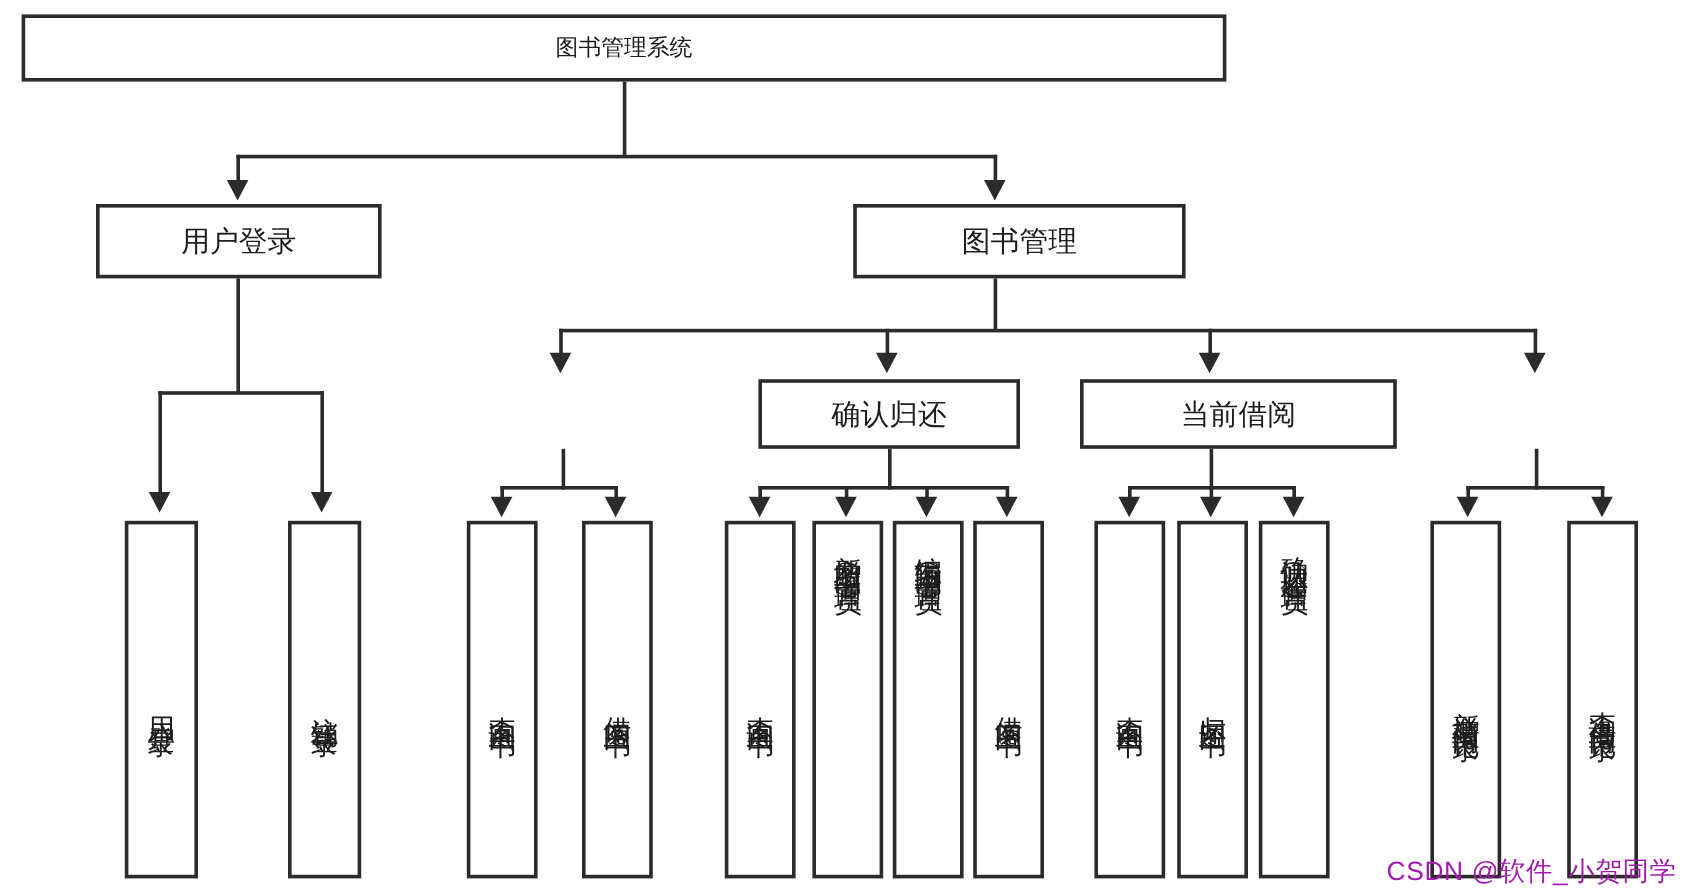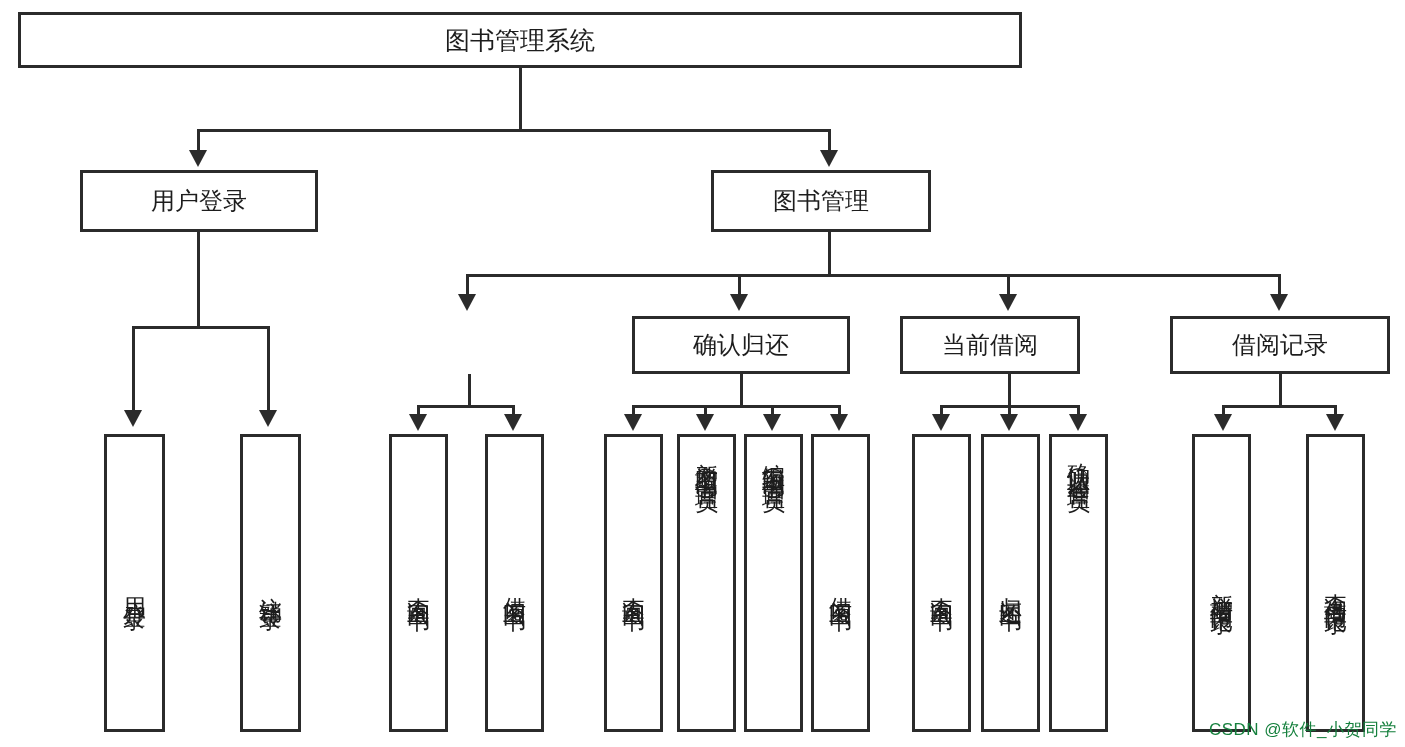--- a/index.html
+++ b/index.html
@@ -25,21 +25,21 @@
     display: flex;
     align-items: center;
     justify-content: center;
     color: #1d1d1d;
   }
   .node.root {
     left: 18px;
     top: 12px;
     width: 1004px;
     height: 56px;
-    font-size: 25px;
+    font-size: 19px;
   }
   .node.lvl2 {
     top: 170px;
     height: 62px;
     font-size: 24px;
   }
   .node.lvl3 {
     top: 316px;
     height: 58px;
     font-size: 24px;
@@ -84,22 +84,22 @@
     width: 0;
     height: 0;
     border-left: 9px solid transparent;
     border-right: 9px solid transparent;
     border-top: 17px solid #2b2b2b;
   }
   .watermark {
     position: absolute;
     right: 8px;
     bottom: 6px;
-    font-size: 17px;
-    color: #15803d;
+    font-size: 22px;
+    color: #a21caf;
     white-space: nowrap;
     letter-spacing: 0.5px;
     margin-top: 20px;
   }
 </style>
 </head>
 <body>
 
 <div id="canvas">
 
@@ -110,21 +110,21 @@
   <div class="vline" style="left:519px; top:68px; height:62px;"></div>
   <div class="hline" style="left:197px; top:129px; width:634px;"></div>
   <div class="vline" style="left:197px; top:129px; height:24px;"></div>
   <div class="vline" style="left:828px; top:129px; height:24px;"></div>
   <div class="arrow" style="left:189px; top:150px;"></div>
   <div class="arrow" style="left:820px; top:150px;"></div>
 
   <div class="node lvl2" style="left:80px; width:238px;">
     <span>用户登录</span>
   </div>
-  <div class="node lvl2" style="left:711px; width:220px;">
+  <div class="node lvl2" style="left:711px; width:277px;">
     <span>图书管理</span>
   </div>
 
   <div class="vline" style="left:197px; top:232px; height:96px;"></div>
   <div class="hline" style="left:132px; top:326px; width:138px;"></div>
   <div class="vline" style="left:132px; top:326px; height:86px;"></div>
   <div class="vline" style="left:267px; top:326px; height:86px;"></div>
   <div class="arrow" style="left:124px; top:410px;"></div>
   <div class="arrow" style="left:259px; top:410px;"></div>
 
@@ -135,25 +135,22 @@
   <div class="vline" style="left:1007px; top:274px; height:22px;"></div>
   <div class="vline" style="left:1278px; top:274px; height:22px;"></div>
   <div class="arrow" style="left:458px; top:294px;"></div>
   <div class="arrow" style="left:730px; top:294px;"></div>
   <div class="arrow" style="left:999px; top:294px;"></div>
   <div class="arrow" style="left:1270px; top:294px;"></div>
 
   <div class="node lvl3" style="left:632px; width:218px;">
     <span>确认归还</span>
   </div>
-  <div class="node lvl3" style="left:900px; width:180px;">
+  <div class="node lvl3" style="left:900px; width:264px;">
     <span>当前借阅</span>
-  </div>
-  <div class="node lvl3" style="left:1170px; width:220px;">
-    <span>借阅记录</span>
   </div>
 
   <div class="vline" style="left:468px; top:374px; height:34px;"></div>
   <div class="hline" style="left:417px; top:405px; width:98px;"></div>
   <div class="vline" style="left:417px; top:405px; height:12px;"></div>
   <div class="vline" style="left:512px; top:405px; height:12px;"></div>
   <div class="arrow" style="left:409px; top:414px;"></div>
   <div class="arrow" style="left:504px; top:414px;"></div>
 
   <div class="vline" style="left:740px; top:374px; height:34px;"></div>

